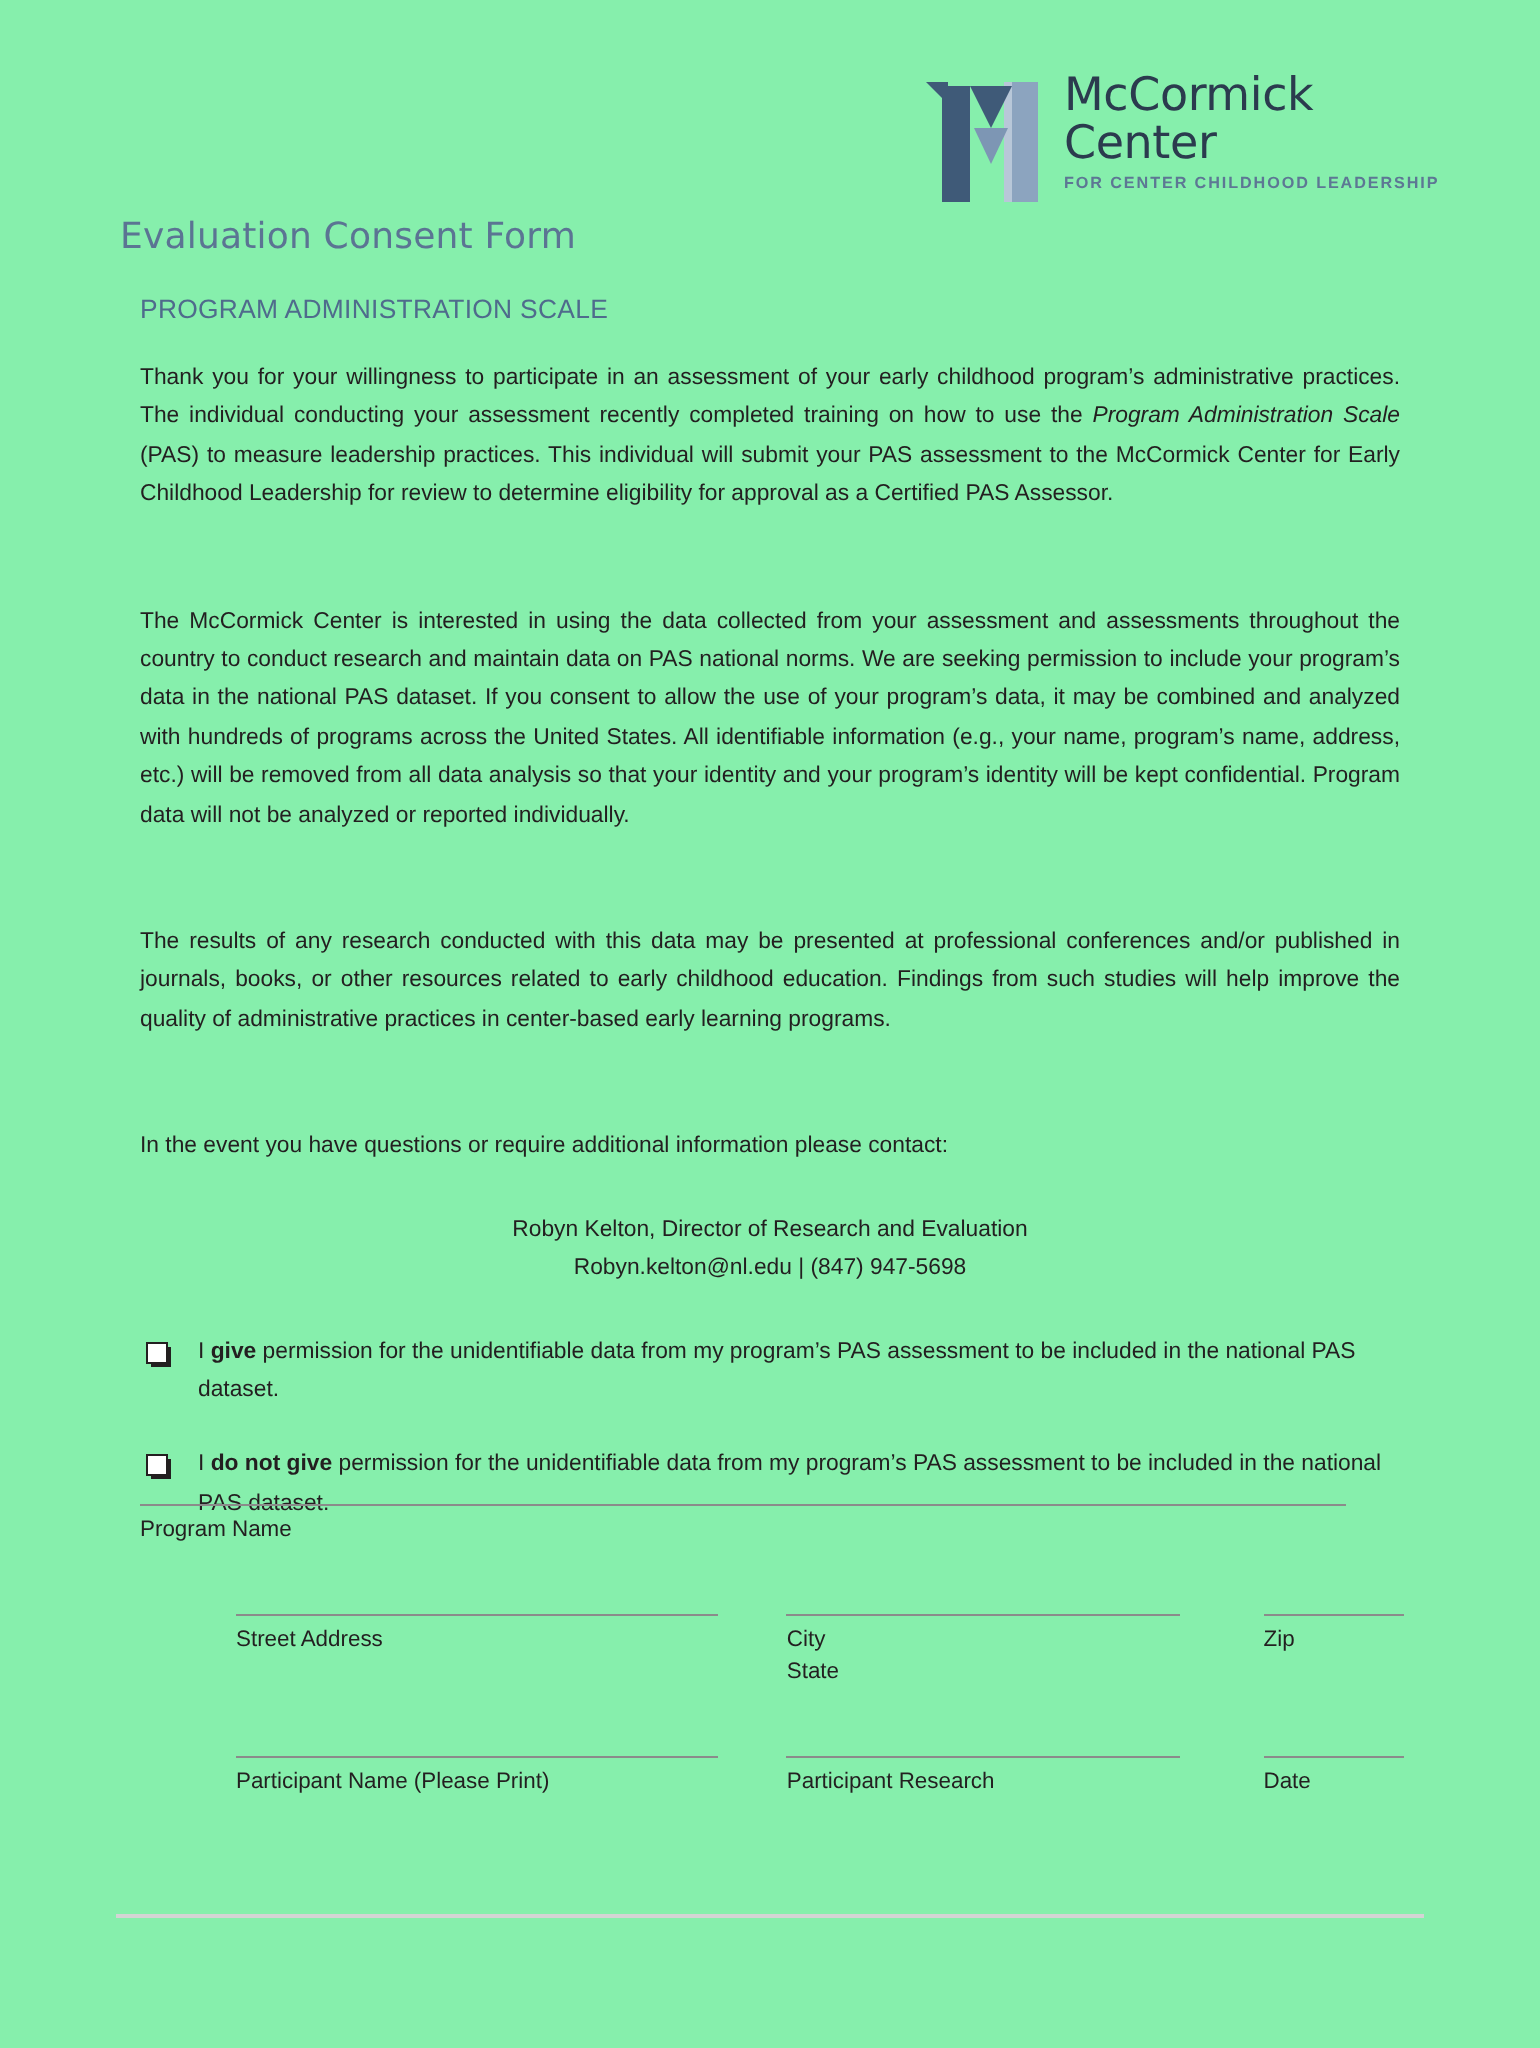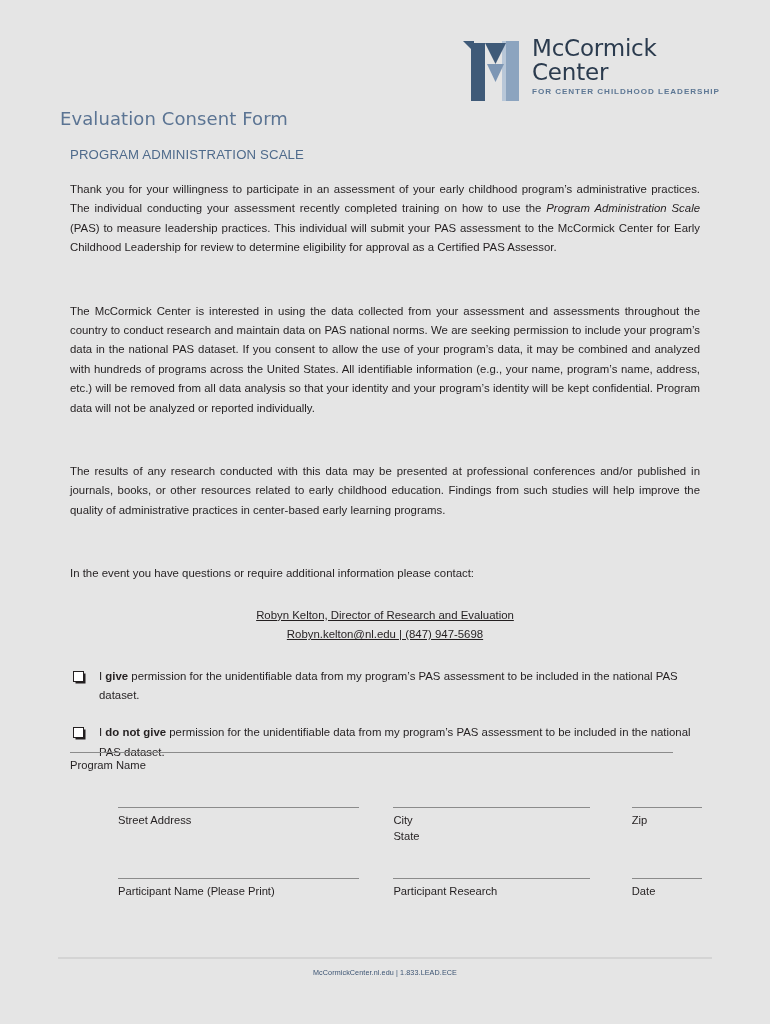--- a/index.html
+++ b/index.html
@@ -12,21 +12,21 @@
     height: 1024px;
     font-family: "Liberation Sans", sans-serif;
     color: #231f20;
     position: relative;
     overflow: hidden;
   }
   .page {
     position: relative;
     width: 770px;
     height: 1024px;
-    background: #e5e5e5;
+    background: #86efac;
     box-sizing: border-box;
   }
 
   
   .logo-block {
     position: absolute;
     top: 38px;
     left: 462px;
     width: 245px;
     height: 70px;
@@ -102,21 +102,20 @@
   p.body-par.tight {
     text-align: left;
   }
   .spacer-para { height: 22px; }
 
   .contact-center {
     text-align: center;
     font-size: 11.4px;
     line-height: 19.4px;
     margin: 0;
-    text-decoration: underline;
   }
 
   
   .option-row {
     display: flex;
     align-items: flex-start;
     margin-bottom: 18px;
   }
   .checkbox-glyph {
     flex: 0 0 auto;
@@ -293,16 +292,15 @@
       </div>
       <div class="col-c">
         <div class="rule"></div>
         <div class="field-label">Date</div>
       </div>
     </div>
   </div>
 
   <div class="footer">
     <div class="footer-rule"></div>
-    <div class="footer-line2">McCormickCenter.nl.edu | 1.833.LEAD.ECE</div>
   </div>
 
 </div>
 
 </body></html>

